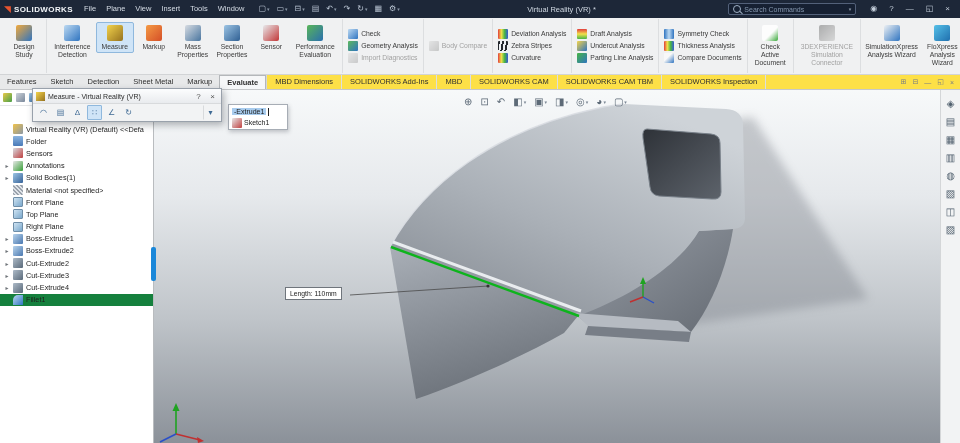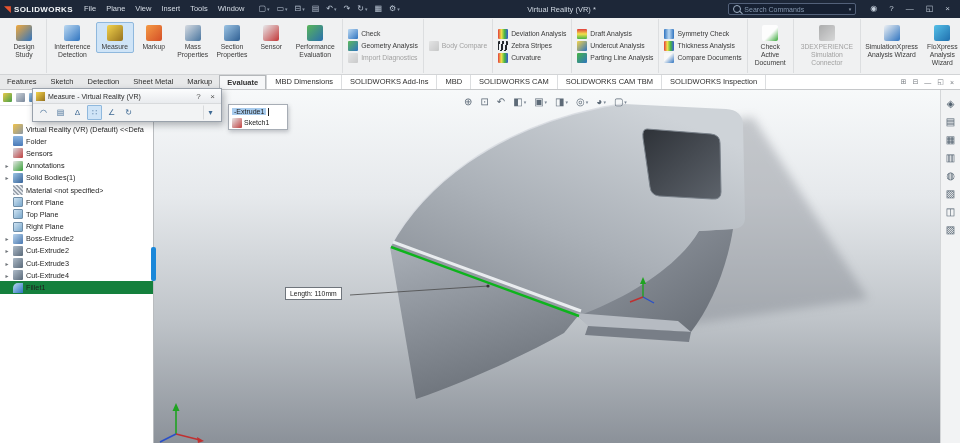--- a/index.html
+++ b/index.html
@@ -64,21 +64,21 @@
   .ic-check-active-document{background:linear-gradient(135deg,#fdfdfd 55%,#38a838)}
   .ic-threedexperience{background:linear-gradient(135deg,#2a5fb4,#78c8e8)}
   .ic-simulationxpress{background:linear-gradient(135deg,#eef1f4,#2f74c0)}
   .ic-floxpress{background:linear-gradient(135deg,#55c0e8,#1f6fae)}
   
   .tabbar{position:absolute;top:75px;left:0;right:0;height:15px;background:#e8e9ea;border-bottom:1px solid #c6c8ca;
     display:flex;font-size:7.5px;color:#2f2f2f;box-sizing:border-box}
   .tabs-left{display:flex}
   .tab{padding:0 7px;line-height:14px}
   .tab.active{background:#f6f7f8;border:1px solid #b4b7ba;border-bottom:none;font-weight:bold}
-  .tabs-right-wrap{flex:1;display:flex;background:#ffffff;border-left:1px solid #d5d7d9}
+  .tabs-right-wrap{flex:1;display:flex;background:#fde047;border-left:1px solid #d5d7d9}
   .rtab{padding:0 8px;line-height:14px;border-right:1px solid #dcdee0;white-space:nowrap}
   .tabspacer{flex:1}
   .tabwin{display:flex;align-items:center;gap:6px;padding:0 6px;color:#787d82;font-size:7px}
   
   .left-panel{position:absolute;top:90px;bottom:0;left:0;width:154px;background:#fff;border-right:1px solid #b9bcbf;box-sizing:border-box}
   .panel-toolbar{height:15px;display:flex;align-items:center;gap:4px;padding:0 3px;border-bottom:1px solid #e4e6e8}
   .pic{width:9px;height:9px;border-radius:1px;flex:none}
   .ic-ptree{background:linear-gradient(135deg,#e8c84a,#48a048)}
   .ic-pconfig{background:linear-gradient(135deg,#cdd3da,#7a889a)}
   .ic-pdisplay{background:linear-gradient(135deg,#9cc4e4,#2f5f93)}
@@ -374,20 +374,25 @@
       </div>
       <div class="trow">
         <span class="caret"></span>
         <span class="tic ic-plane"></span>
         <span class="tlab">Top Plane</span>
       </div>
       <div class="trow">
         <span class="caret"></span>
         <span class="tic ic-plane"></span>
         <span class="tlab">Right Plane</span>
+      </div>
+      <div class="trow">
+        <span class="caret">▸</span>
+        <span class="tic ic-boss-extrude"></span>
+        <span class="tlab">Boss-Extrude1</span>
       </div>
       <div class="trow">
         <span class="caret">▸</span>
         <span class="tic ic-boss-extrude"></span>
         <span class="tlab">Boss-Extrude2</span>
       </div>
       <div class="trow">
         <span class="caret">▸</span>
         <span class="tic ic-cut-extrude"></span>
         <span class="tlab">Cut-Extrude2</span>

